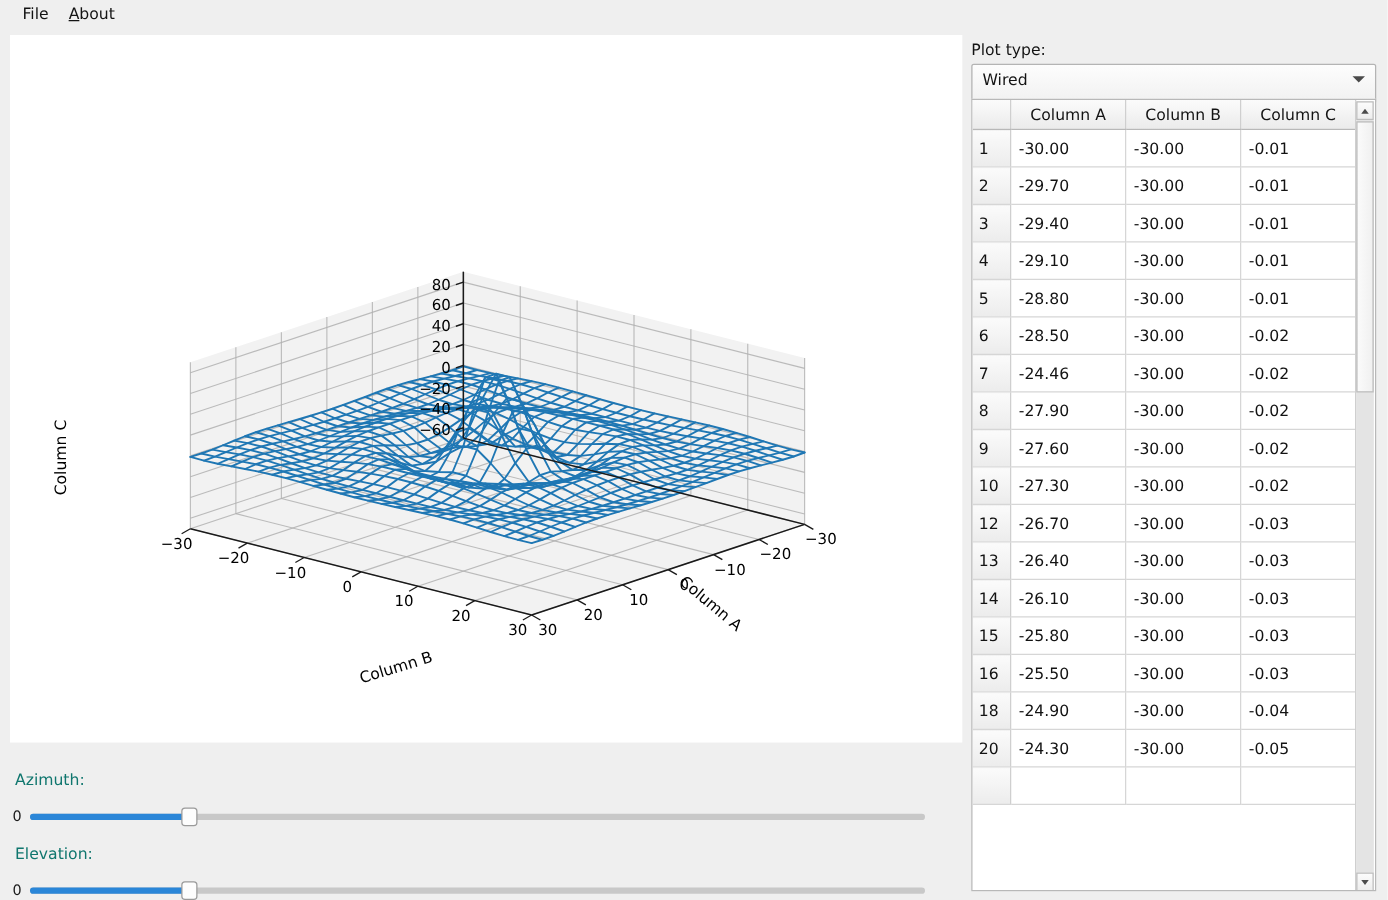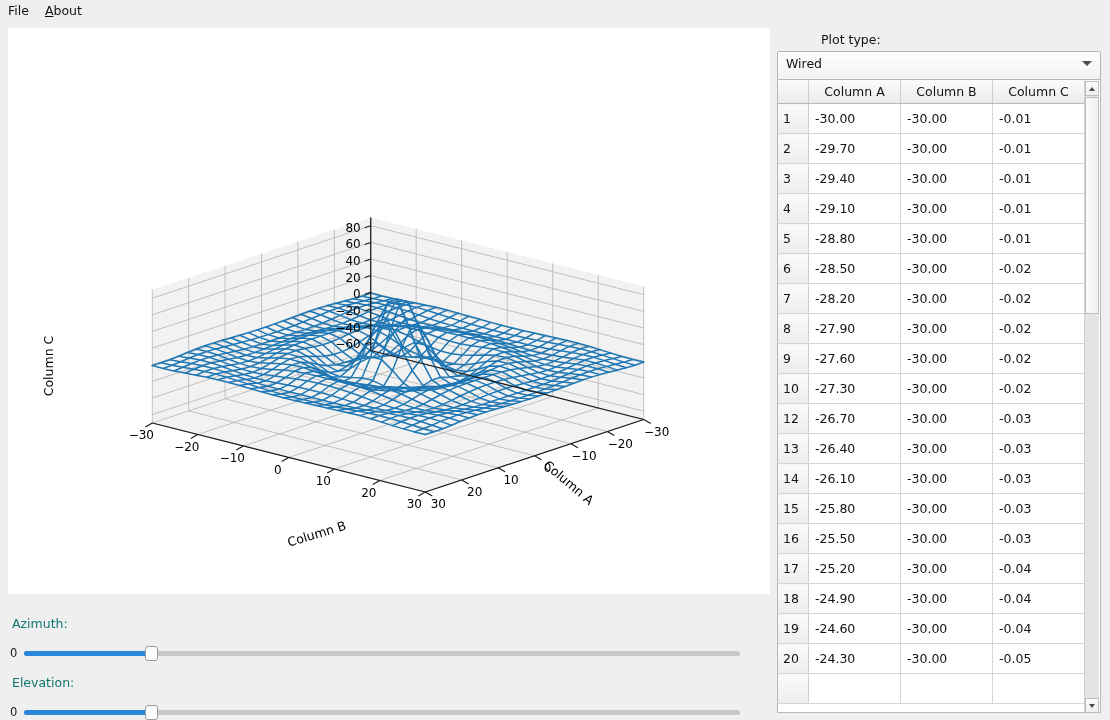--- a/index.html
+++ b/index.html
@@ -18,20 +18,21 @@
   }
 
   
   #menubar {
     position: absolute;
     left: 0; top: 0;
     width: 1110px; height: 20px;
     background: #efefef;
     display: flex;
     align-items: center;
+    padding-left: 10px;
     box-sizing: border-box;
   }
   .menu-item {
     font-size: 12.5px;
     color: #131313;
     padding: 2px 8px;
     cursor: default;
     white-space: nowrap;
   }
   .menu-item.mnemonic > span.first {
@@ -111,21 +112,20 @@
     position: absolute;
     left: 770px; top: 20px;
     width: 340px; height: 700px;
     background: #efefef;
   }
   #plottype-label {
     position: absolute;
     left: 7px; top: 12px;
     font-size: 12.5px;
     color: #131313;
-    margin-left: 44px;
   }
   #plottype-combo {
     position: absolute;
     left: 7px; top: 31px;
     width: 324px; height: 32px;
     background: linear-gradient(#fdfdfd, #f1f1f1);
     border: 1px solid #b4b4b4;
     border-radius: 2px;
     box-sizing: border-box;
   }
@@ -490,21 +490,21 @@
             <td>-0.01</td>
           </tr>
           <tr>
             <td class="rownum">6</td>
             <td>-28.50</td>
             <td>-30.00</td>
             <td>-0.02</td>
           </tr>
           <tr>
             <td class="rownum">7</td>
-            <td>-28.20</td>
+            <td>-24.46</td>
             <td>-30.00</td>
             <td>-0.02</td>
           </tr>
           <tr>
             <td class="rownum">8</td>
             <td>-27.90</td>
             <td>-30.00</td>
             <td>-0.02</td>
           </tr>
           <tr>
@@ -543,34 +543,22 @@
             <td>-30.00</td>
             <td>-0.03</td>
           </tr>
           <tr>
             <td class="rownum">16</td>
             <td>-25.50</td>
             <td>-30.00</td>
             <td>-0.03</td>
           </tr>
           <tr>
-            <td class="rownum">17</td>
-            <td>-25.20</td>
-            <td>-30.00</td>
-            <td>-0.04</td>
-          </tr>
-          <tr>
             <td class="rownum">18</td>
             <td>-24.90</td>
-            <td>-30.00</td>
-            <td>-0.04</td>
-          </tr>
-          <tr>
-            <td class="rownum">19</td>
-            <td>-24.60</td>
             <td>-30.00</td>
             <td>-0.04</td>
           </tr>
           <tr>
             <td class="rownum">20</td>
             <td>-24.30</td>
             <td>-30.00</td>
             <td>-0.05</td>
           </tr>
           <tr>

